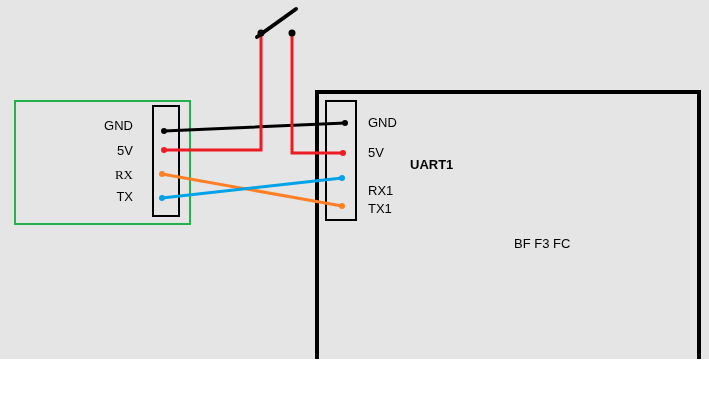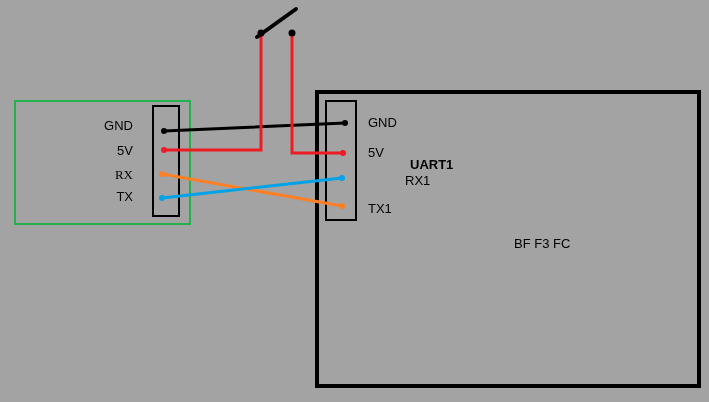--- a/index.html
+++ b/index.html
@@ -1,21 +1,21 @@
 <!DOCTYPE html>
 <html><head>
 <meta charset="utf-8">
 <style>
   html, body { margin: 0; padding: 0; }
   body { background: #ffffff; font-family: "Liberation Sans", sans-serif; }
   .canvas {
     position: relative;
     width: 709px;
-    height: 402px;
-    background: #a3a3a3;
+    height: 359px;
+    background: #e5e5e5;
     overflow: hidden;
   }
   .overlay { position: absolute; left: 0; top: 0; }
   .label {
     position: absolute;
     font-size: 13px;
     line-height: 16px;
     color: #000000;
     white-space: nowrap;
   }
@@ -62,20 +62,20 @@
   </svg>
 
   <div class="label right" style="left:73px; top:118px; width:60px;">GND</div>
   <div class="label right" style="left:73px; top:143px; width:60px;">5V</div>
   <div class="label right" style="left:73px; top:167px; width:60px;font-family:Liberation Serif, serif;">RX</div>
   <div class="label right" style="left:73px; top:189px; width:60px;">TX</div>
 
 
   <div class="label" style="left:368px; top:115px;">GND</div>
   <div class="label" style="left:368px; top:145px;">5V</div>
-  <div class="label" style="left:368px; top:173px;margin-left:37px;">RX1</div>
+  <div class="label" style="left:368px; top:183px;">RX1</div>
   <div class="label" style="left:368px; top:201px;">TX1</div>
 
   <div class="label bold" style="left:410px; top:145px;margin-top:12px;">UART1</div>
 
   <div class="label" style="left:514px; top:236px;">BF F3 FC</div>
 
 </div>
 
 </body></html>

